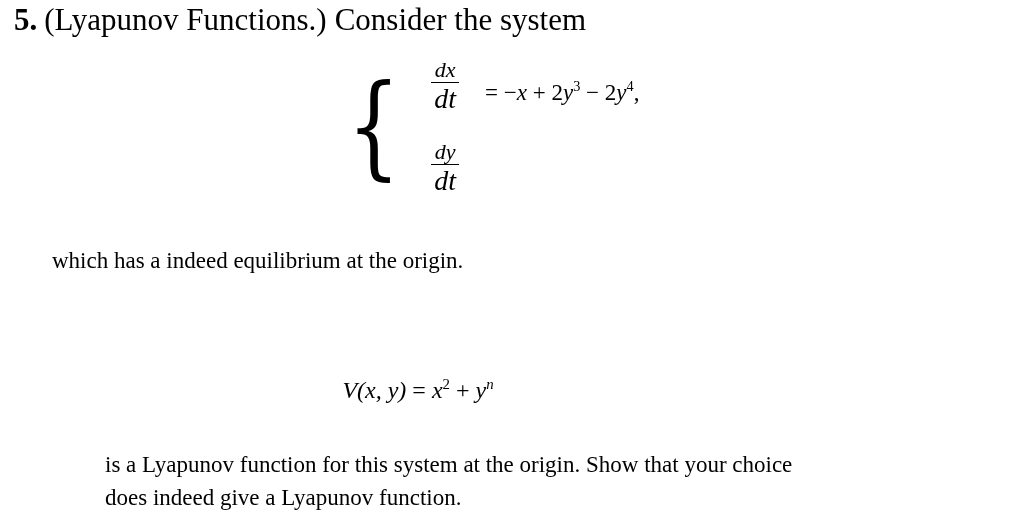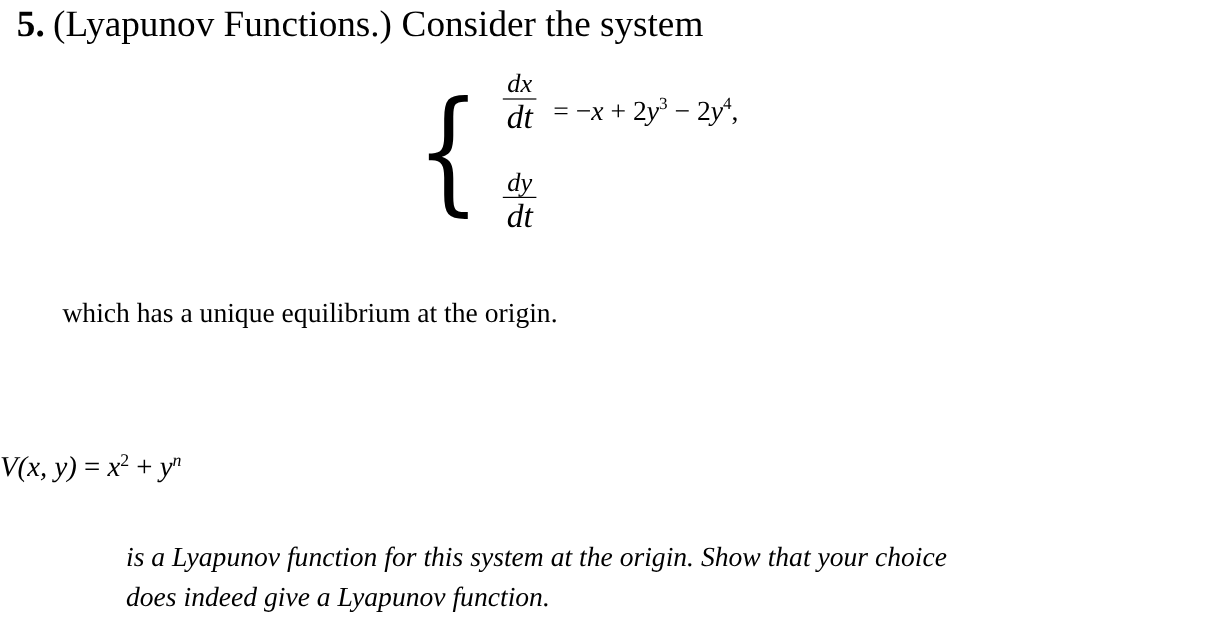--- a/index.html
+++ b/index.html
@@ -61,21 +61,21 @@
     display: flex;
     align-items: center;
     font-size: 23px;
     white-space: nowrap;
   }
   .frac {
     display: inline-flex;
     flex-direction: column;
     align-items: center;
     vertical-align: middle;
-    margin: 0 2px;
+    margin: 0 14px;
     font-style: italic;
   }
   .frac .num {
     font-size: 22px;
     line-height: 1.05;
     padding: 0 3px;
   }
   .frac .bar {
     width: 100%;
     height: 1.4px;
@@ -120,32 +120,32 @@
   }
   .part-label {
     font-weight: bold;
     margin-right: 8px;
   }
   .vdef {
     position: absolute;
     left: 0;
     top: 376px;
     width: 836px;
-    text-align: left;
+    text-align: center;
     font-size: 24px;
   }
   .closing {
     position: absolute;
     left: 105px;
     top: 449px;
     font-size: 23px;
     line-height: 1.42;
     width: 900px;
   }
-  .closing div { white-space: nowrap; font-style: italic; }
+  .closing div { white-space: nowrap; }
 </style>
 </head>
 <body>
 
 <div class="page">
 
   <div class="problem-line">
     <span class="problem-number">5.</span><span class="problem-title">(Lyapunov Functions.)</span><span>Consider the system</span>
   </div>
 
@@ -171,21 +171,21 @@
         <span class="frac">
           <span class="num">dy</span>
           <span class="bar"></span>
           <span class="den">dt</span>
         </span>
       </div>
 
     </div>
   </div>
 
-  <div class="para-which">which has a unique equilibrium at the origin.</div>
+  <div class="para-which">which has a indeed equilibrium at the origin.</div>
 
 
   <div class="vdef">
     <span class="it">V</span><span class="it">(x, y)</span>
     <span>=</span>
     <span class="it">x</span><sup class="p">2</sup>
     <span>+</span>
     <span class="it">y</span><sup class="pi">n</sup>
   </div>
 

